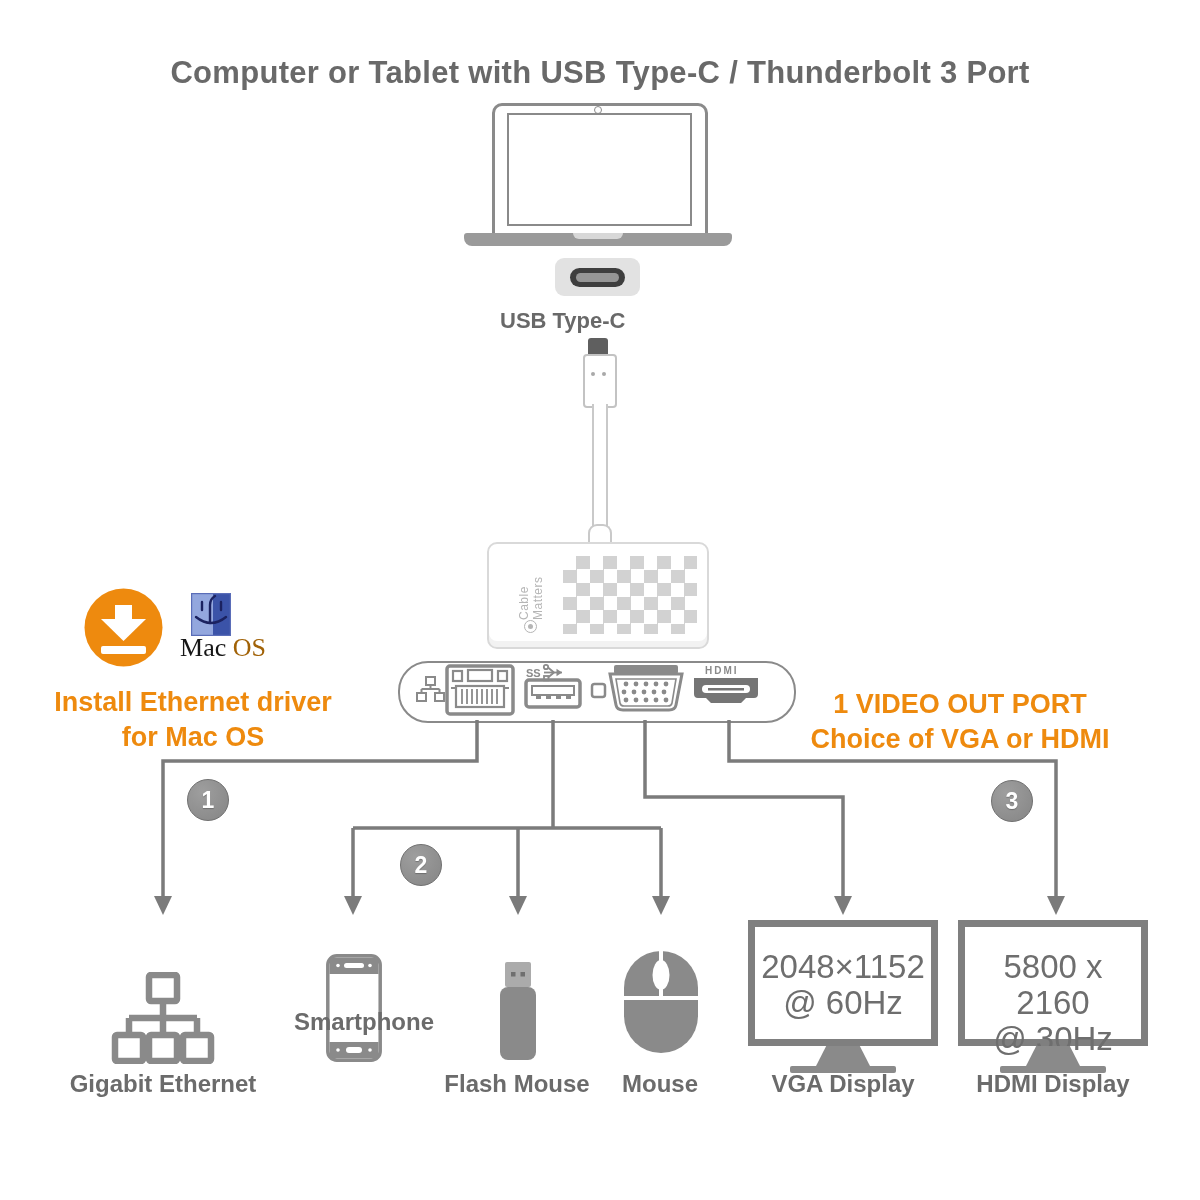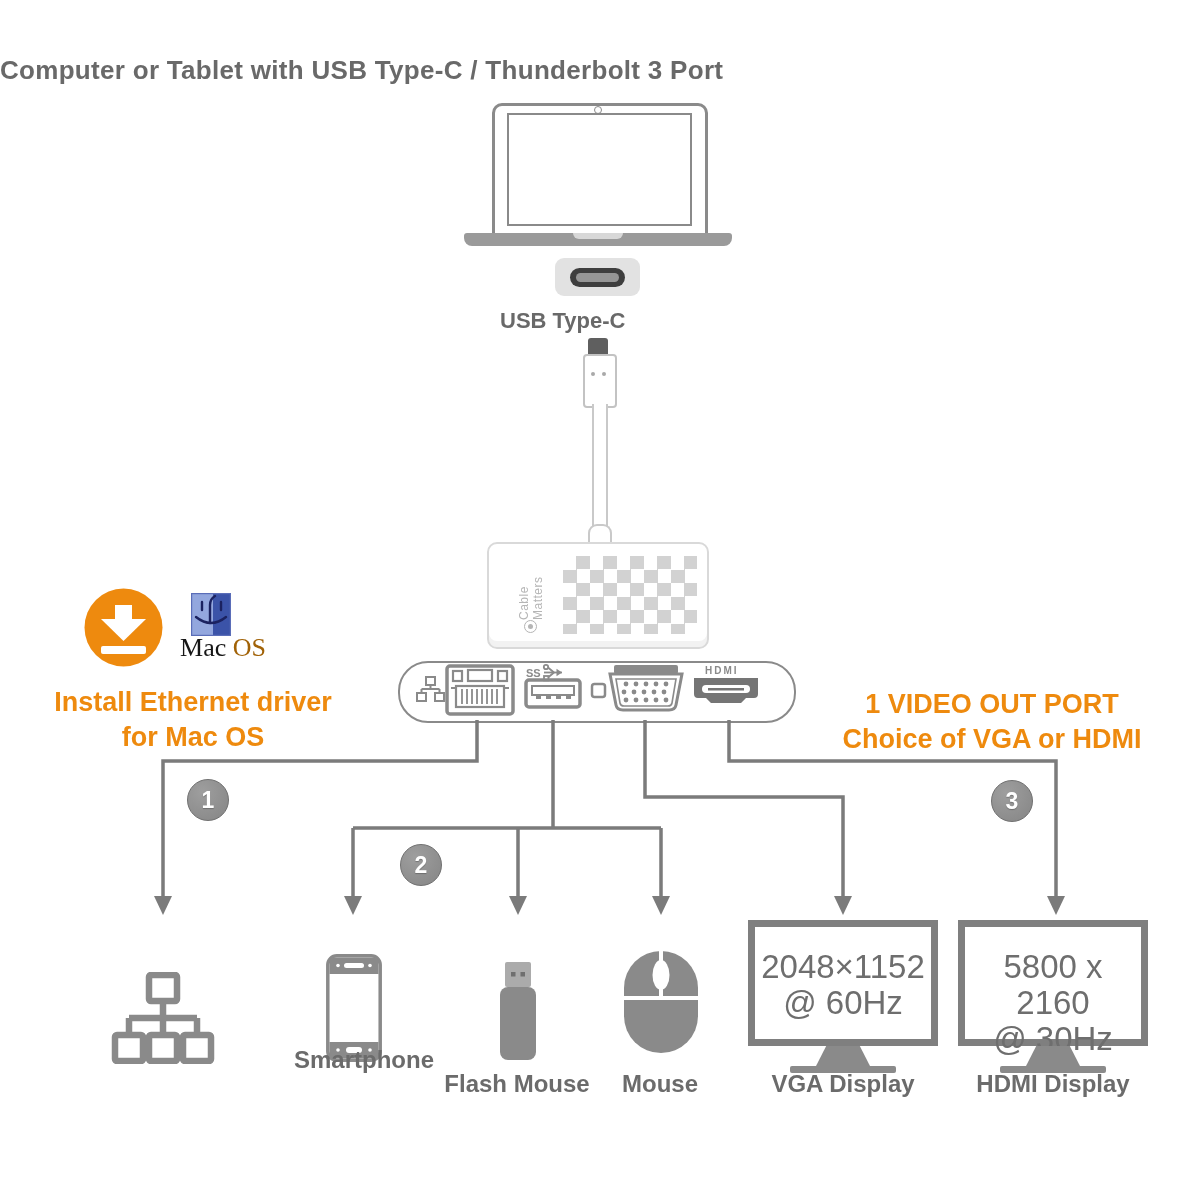--- a/index.html
+++ b/index.html
@@ -1,27 +1,27 @@
 <!DOCTYPE html>
 <html><head>
 <meta charset="utf-8">
 <style>
   html,body{margin:0;padding:0;background:#fff;}
   .canvas{position:relative;width:1200px;height:1200px;background:#ffffff;overflow:hidden;
           font-family:"Liberation Sans",sans-serif;}
   .abs{position:absolute;}
 
   
-  .title{left:0;right:0;top:55px;text-align:left;font-size:26px;font-weight:bold;
+  .title{left:0;right:0;top:55px;text-align:center;font-size:31px;font-weight:bold;
          color:#696969;letter-spacing:.3px;}
   .usbc-label{left:500px;top:308px;width:200px;text-align:left;font-size:22px;
          font-weight:bold;color:#696969;}
   .orange-note{text-align:center;font-size:27px;font-weight:bold;color:#EE8A0E;line-height:35px;}
   .note-left{left:28px;top:685px;width:330px;}
-  .note-right{left:827px;top:687px;width:330px;}
+  .note-right{left:795px;top:687px;width:330px;}
   .dev-label{text-align:center;font-size:24px;font-weight:bold;color:#6B6B6B;}
 
   
   .lap-screen{left:492px;top:103px;width:210px;height:129px;border:3px solid #8a8a8a;
               border-radius:10px 10px 4px 4px;background:#fff;}
   .lap-inner{left:507px;top:113px;width:181px;height:109px;border:2px solid #8a8a8a;background:#fff;}
   .webcam{left:594px;top:106px;width:6px;height:6px;border:1.5px solid #8a8a8a;border-radius:50%;}
   .lap-base{left:464px;top:233px;width:268px;height:13px;background:#9a9a9a;border-radius:3px 3px 8px 8px;}
   .lap-notch{left:573px;top:233px;width:50px;height:6px;background:#d8d8d8;border-radius:0 0 6px 6px;}
 
@@ -279,19 +279,20 @@
   <div class="abs stand" style="left:815px;top:1046px;"></div>
   <div class="abs stand-base" style="left:790px;top:1066px;"></div>
 
   <div class="abs monitor" style="left:958px;top:920px;">
     <div>5800 x 2160</div>
     <div>@ 30Hz</div>
   </div>
   <div class="abs stand" style="left:1025px;top:1046px;"></div>
   <div class="abs stand-base" style="left:1000px;top:1066px;"></div>
 
-  <div class="abs dev-label" style="left:252px;top:1046px;width:224px;">Smartphone</div>
+  <div class="abs dev-label" style="left:53px;top:1070px;width:220px;">Gigabit Ethernet</div>
+  <div class="abs dev-label" style="left:252px;top:1008px;width:224px;">Smartphone</div>
   <div class="abs dev-label" style="left:417px;top:1070px;width:200px;">Flash Mouse</div>
   <div class="abs dev-label" style="left:560px;top:1070px;width:200px;">Mouse</div>
   <div class="abs dev-label" style="left:743px;top:1070px;width:200px;">VGA Display</div>
   <div class="abs dev-label" style="left:953px;top:1070px;width:200px;">HDMI Display</div>
 
 </div>
 
 </body></html>

